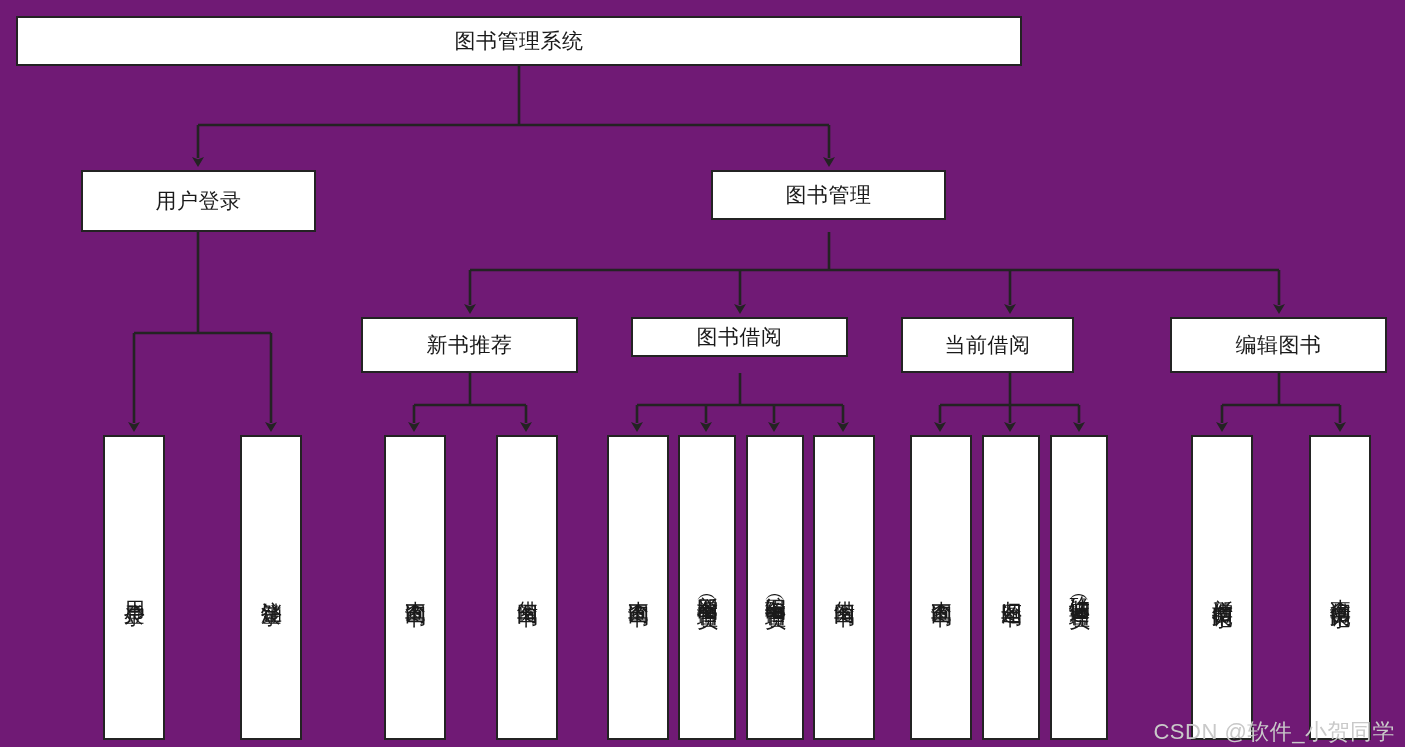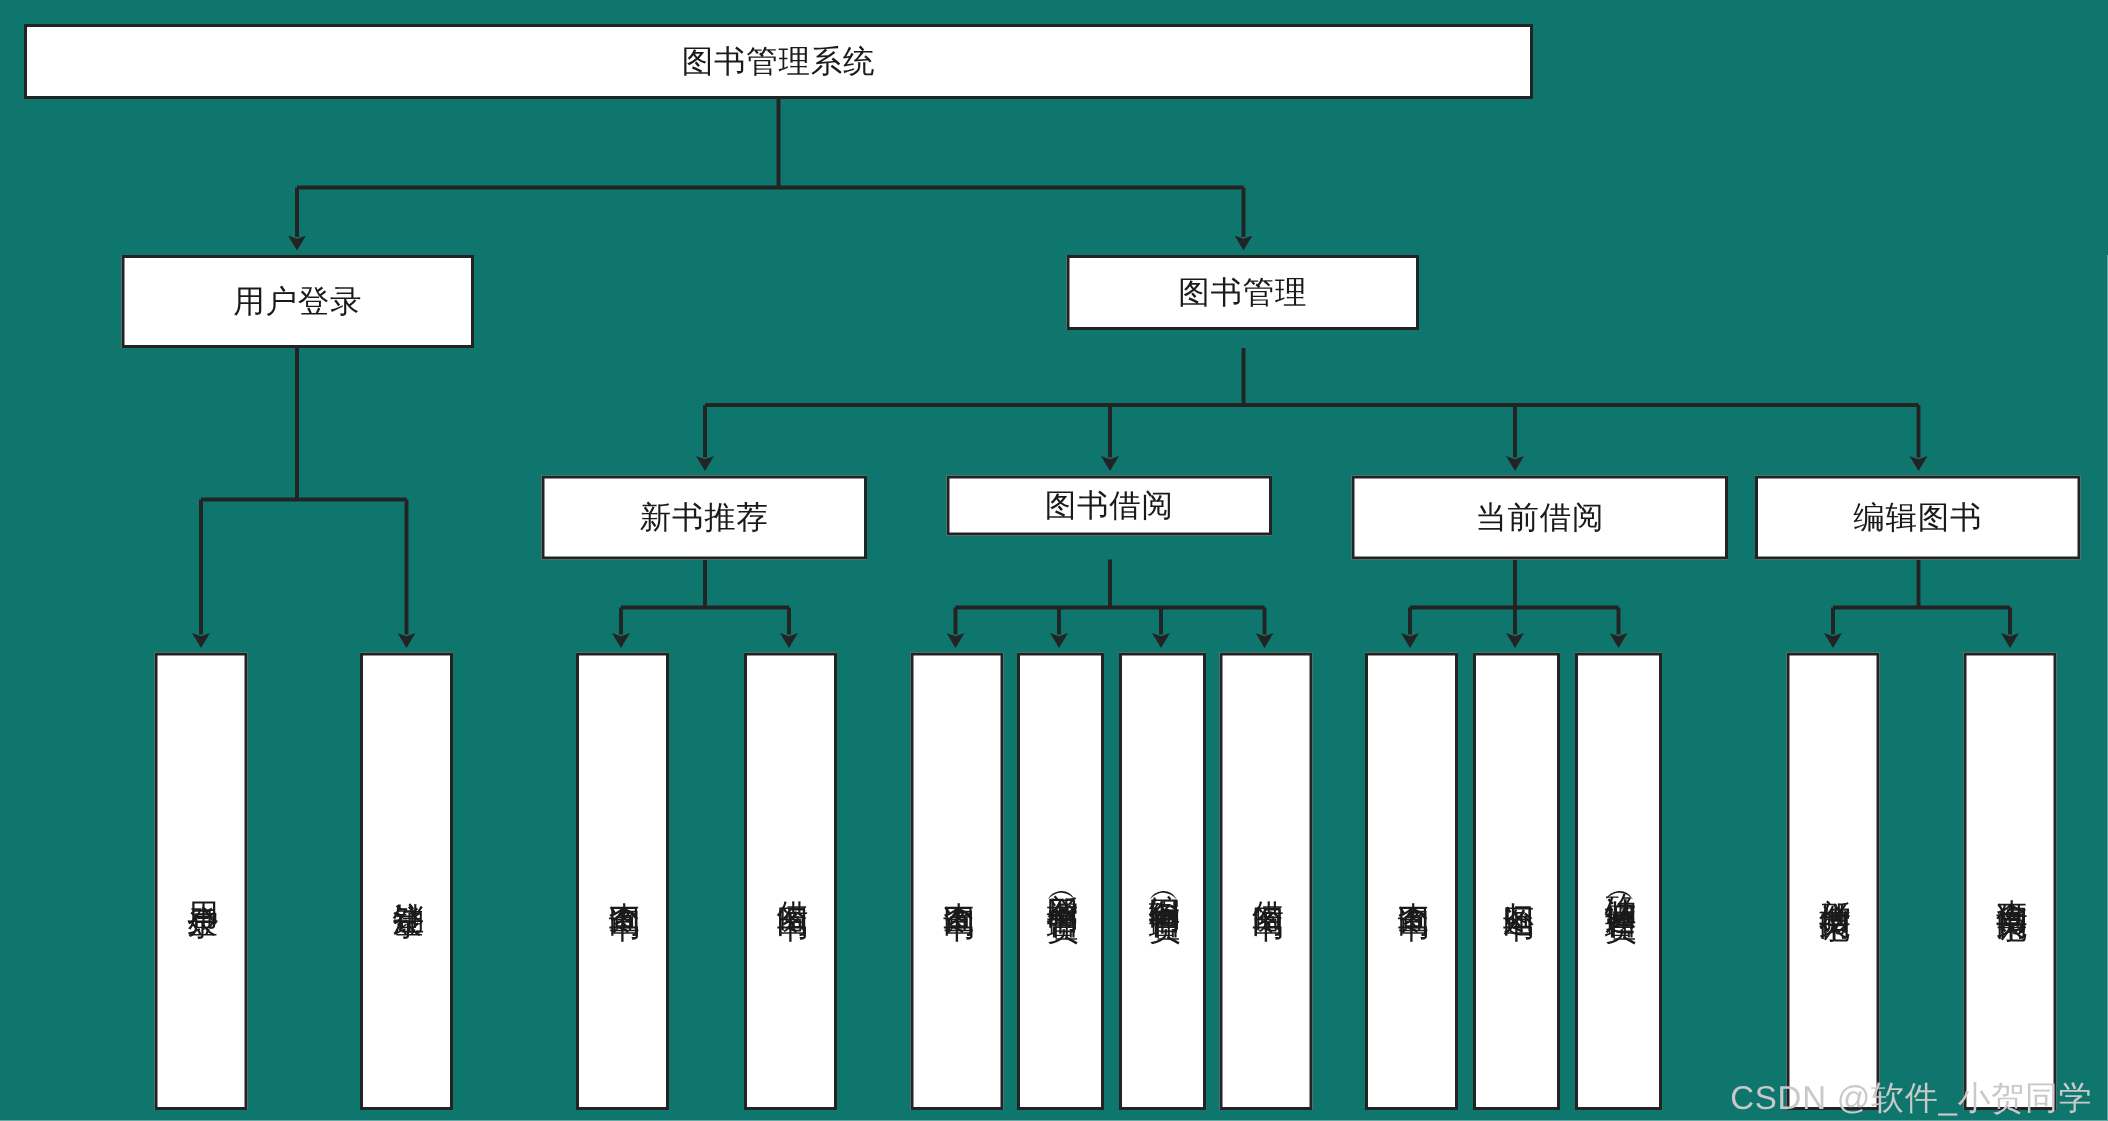--- a/index.html
+++ b/index.html
@@ -10,21 +10,21 @@
   body {
     width: 1405px;
     height: 747px;
     font-family: "Liberation Sans", "DejaVu Sans", sans-serif;
     overflow: hidden;
   }
   #diagram-root {
     position: relative;
     width: 1405px;
     height: 747px;
-    background: #0f766e;
+    background: #701a75;
   }
   svg.edges {
     position: absolute;
     left: 0;
     top: 0;
     width: 1405px;
     height: 747px;
   }
   .node {
     position: absolute;
@@ -123,21 +123,21 @@
     </g>
   </svg>
 
   <div class="node horizontal" style="left:16px; top:16px; width:1006px; height:50px;">图书管理系统</div>
 
   <div class="node horizontal" style="left:81px; top:170px; width:235px; height:62px;">用户登录</div>
   <div class="node horizontal" style="left:711px; top:170px; width:235px; height:50px;">图书管理</div>
 
   <div class="node horizontal" style="left:361px; top:317px; width:217px; height:56px;">新书推荐</div>
   <div class="node horizontal" style="left:631px; top:317px; width:217px; height:40px;">图书借阅</div>
-  <div class="node horizontal" style="left:901px; top:317px; width:251px; height:56px;">当前借阅</div>
+  <div class="node horizontal" style="left:901px; top:317px; width:173px; height:56px;">当前借阅</div>
   <div class="node horizontal" style="left:1170px; top:317px; width:217px; height:56px;">编辑图书</div>
 
   <div class="node vertical" style="left:103px; top:435px; width:62px; height:305px;">
     <span class="vlabel">用户登录</span>
   </div>
   <div class="node vertical" style="left:240px; top:435px; width:62px; height:305px;">
     <span class="vlabel">注销登录</span>
   </div>
 
   <div class="node vertical" style="left:384px; top:435px; width:62px; height:305px;">

